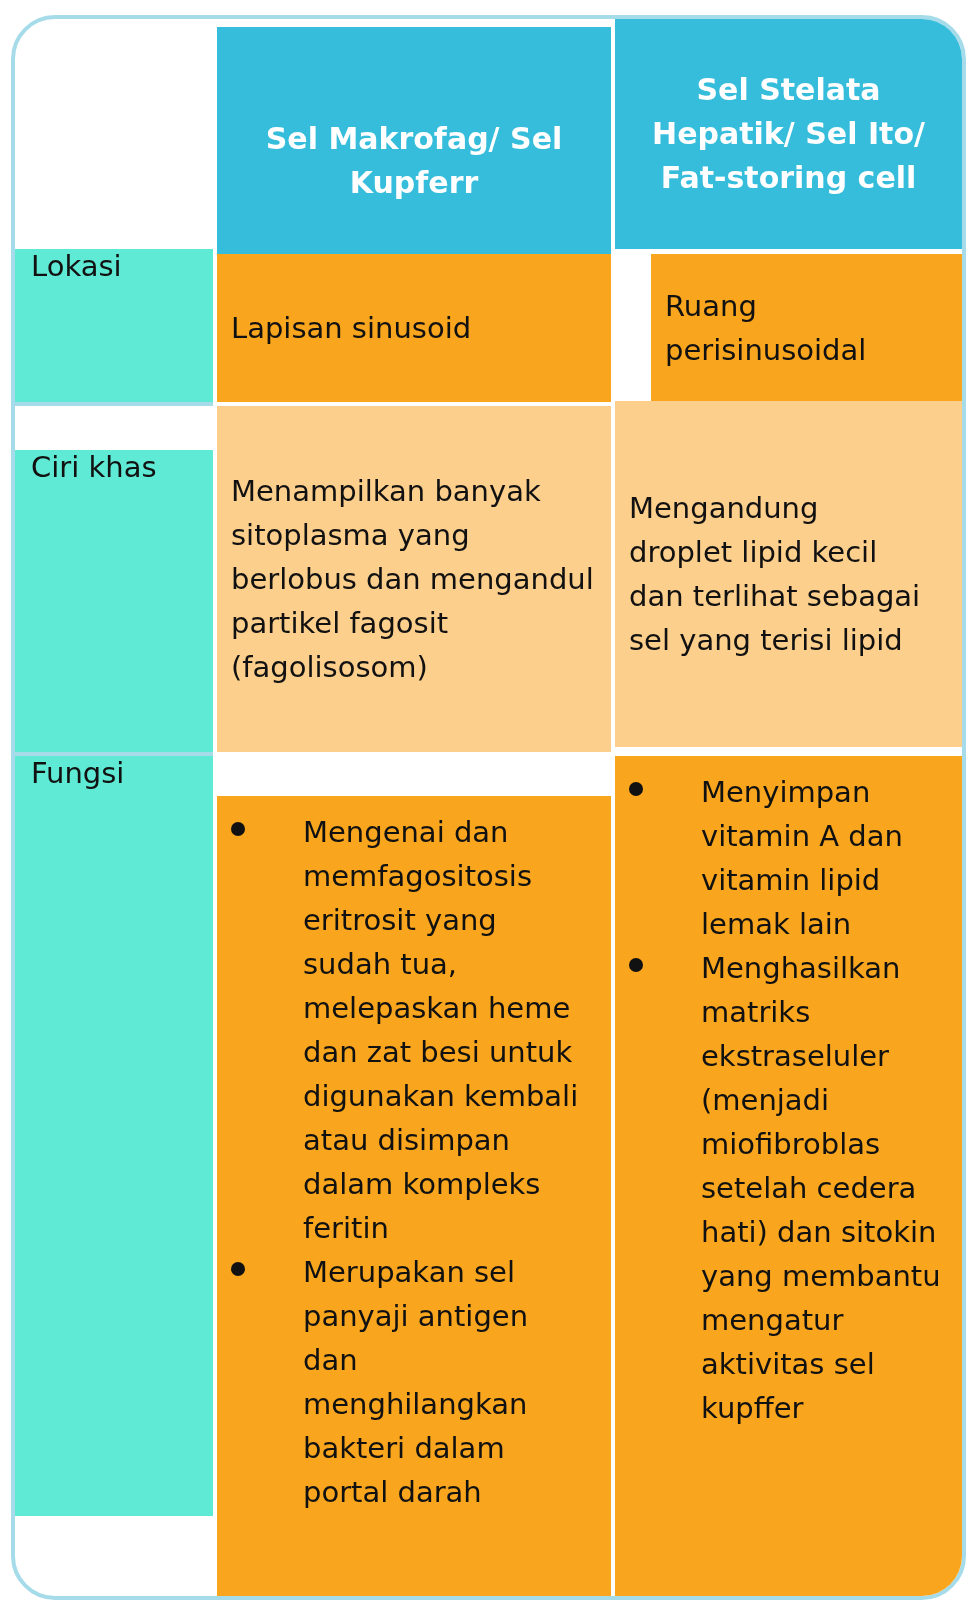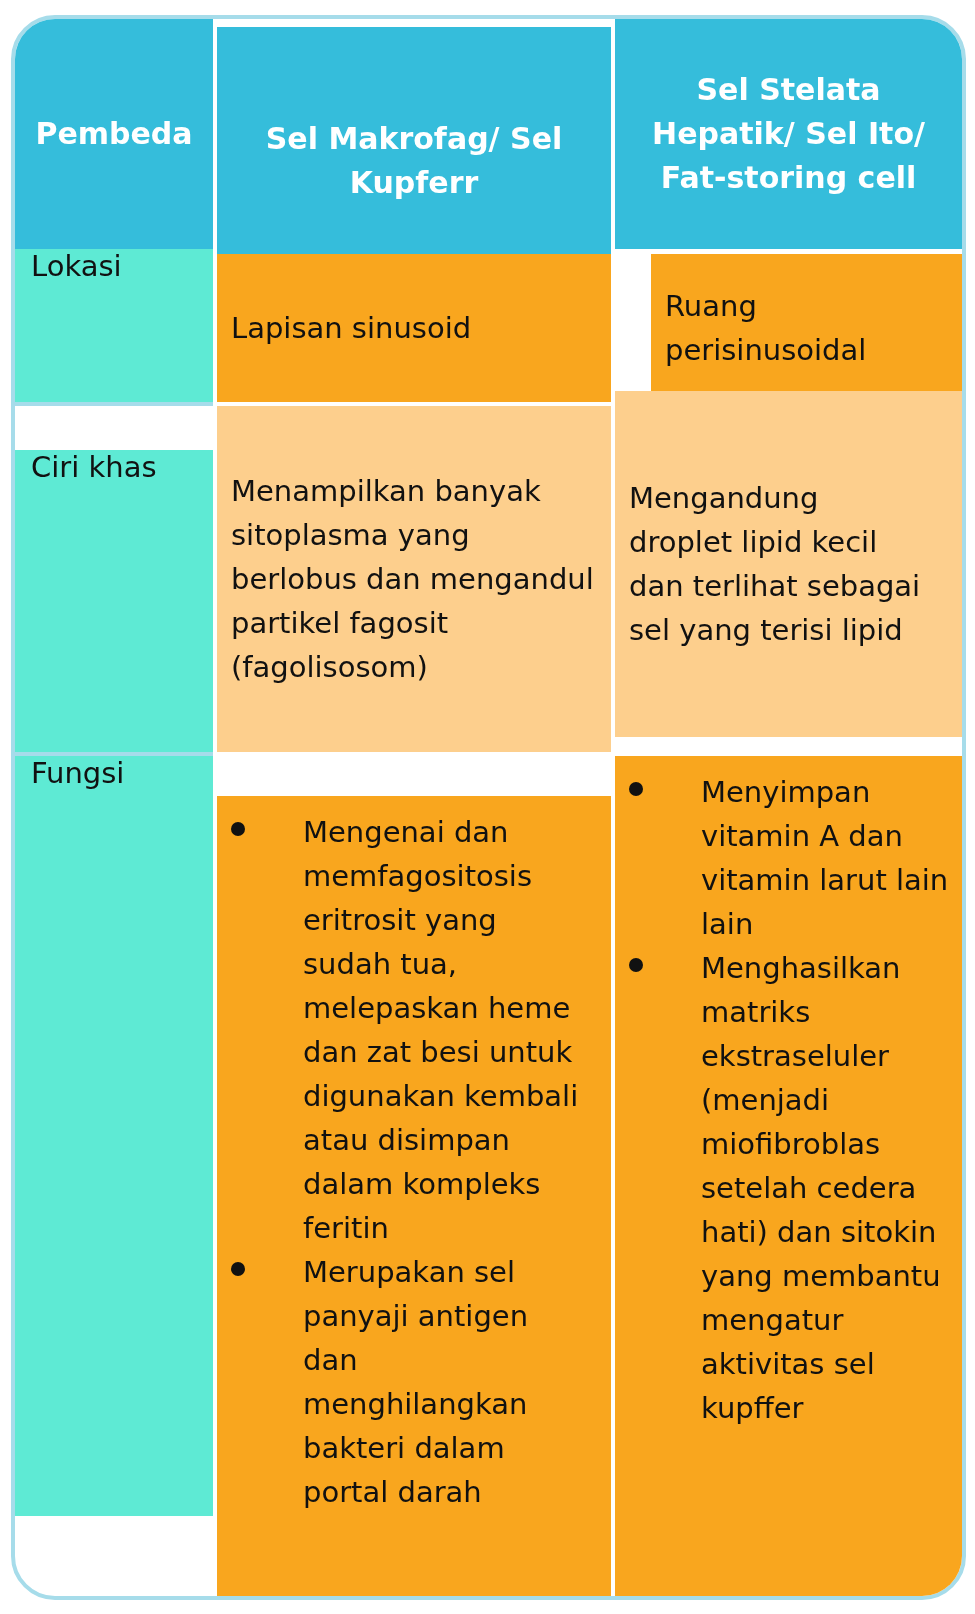--- a/index.html
+++ b/index.html
@@ -25,23 +25,20 @@
   ul.bul { list-style: none; margin: 0; padding: 0; }
   ul.bul li { position: relative; padding-left: 86px; }
   ul.bul li .dot { position: absolute; left: 14px; top: 12px; width: 14px; height: 14px; border-radius: 50%; background: #111; }
   .hdr-text { padding: 0 10px; }
 </style>
 </head>
 <body>
 
 <div class="table-box">
 
-  <div class="cell hdr c1" style="top:0;height:230px;">
-    <span class="hdr-text">Pembeda</span>
-  </div>
   <div class="cell hdr c2" style="top:8px;height:268px;">
     <span class="hdr-text" style="padding:0 40px;">Sel Makrofag/ Sel Kupferr</span>
   </div>
   <div class="cell hdr c3" style="top:0;height:230px;">
     <span class="hdr-text" style="padding:0 28px;">Sel Stelata Hepatik/ Sel Ito/ Fat-storing cell</span>
   </div>
 
   <div class="cell lbl c1" style="top:230px;height:153px;">
     <span>Lokasi</span>
   </div>
@@ -52,34 +49,34 @@
     <span>Ruang perisinusoidal</span>
   </div>
   <div class="sep-blue" style="top:383px;"></div>
 
   <div class="cell lbl c1" style="top:387px;height:346px;margin-top:44px;">
     <span>Ciri khas</span>
   </div>
   <div class="cell light txt mid c2" style="top:387px;height:346px;">
     <span>Menampilkan banyak sitoplasma yang berlobus dan mengandul partikel fagosit (fagolisosom)</span>
   </div>
-  <div class="cell light txt mid c3" style="top:372px;height:346px;padding-right:40px;">
+  <div class="cell light txt mid c3" style="top:382px;height:346px;padding-right:40px;">
     <span>Mengandung droplet lipid kecil dan terlihat sebagai sel yang terisi lipid</span>
   </div>
   <div class="sep-blue" style="top:733px;"></div>
 
   <div class="cell lbl c1" style="top:737px;height:760px;">
     <span>Fungsi</span>
   </div>
   <div class="cell orange txt c2" style="top:737px;height:840px;padding-top:14px;padding-right:30px;margin-top:40px;">
     <ul class="bul">
       <li><span class="dot"></span><span>Mengenai dan memfagositosis eritrosit yang sudah tua, melepaskan heme dan zat besi untuk digunakan kembali atau disimpan dalam kompleks feritin</span></li>
       <li><span class="dot"></span><span>Merupakan sel panyaji antigen dan menghilangkan bakteri dalam portal darah</span></li>
     </ul>
   </div>
   <div class="cell orange txt c3" style="top:737px;height:840px;padding-top:14px;padding-right:10px;">
     <ul class="bul">
-      <li><span class="dot"></span><span>Menyimpan vitamin A dan vitamin larut lain lain</span></li>
+      <li><span class="dot"></span><span>Menyimpan vitamin A dan vitamin lipid lemak lain</span></li>
       <li><span class="dot"></span><span>Menghasilkan matriks ekstraseluler (menjadi miofibroblas setelah cedera hati) dan sitokin yang membantu mengatur aktivitas sel kupffer</span></li>
     </ul>
   </div>
 
 </div>
 
 </body></html>

